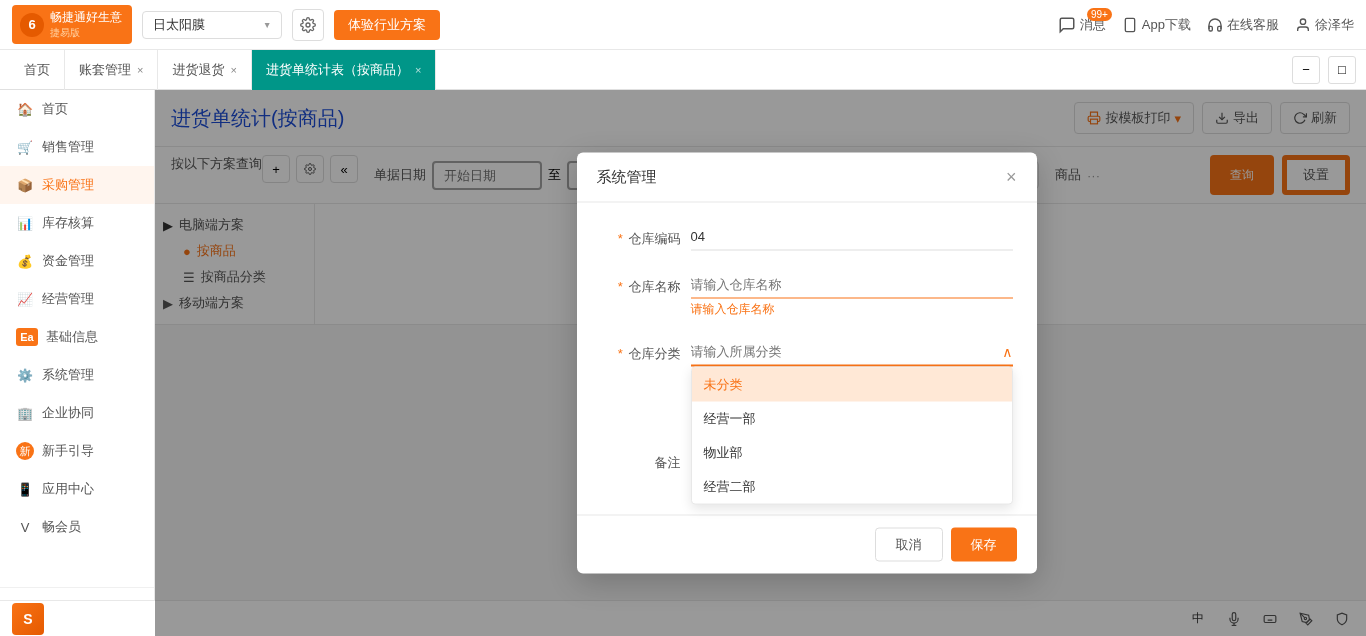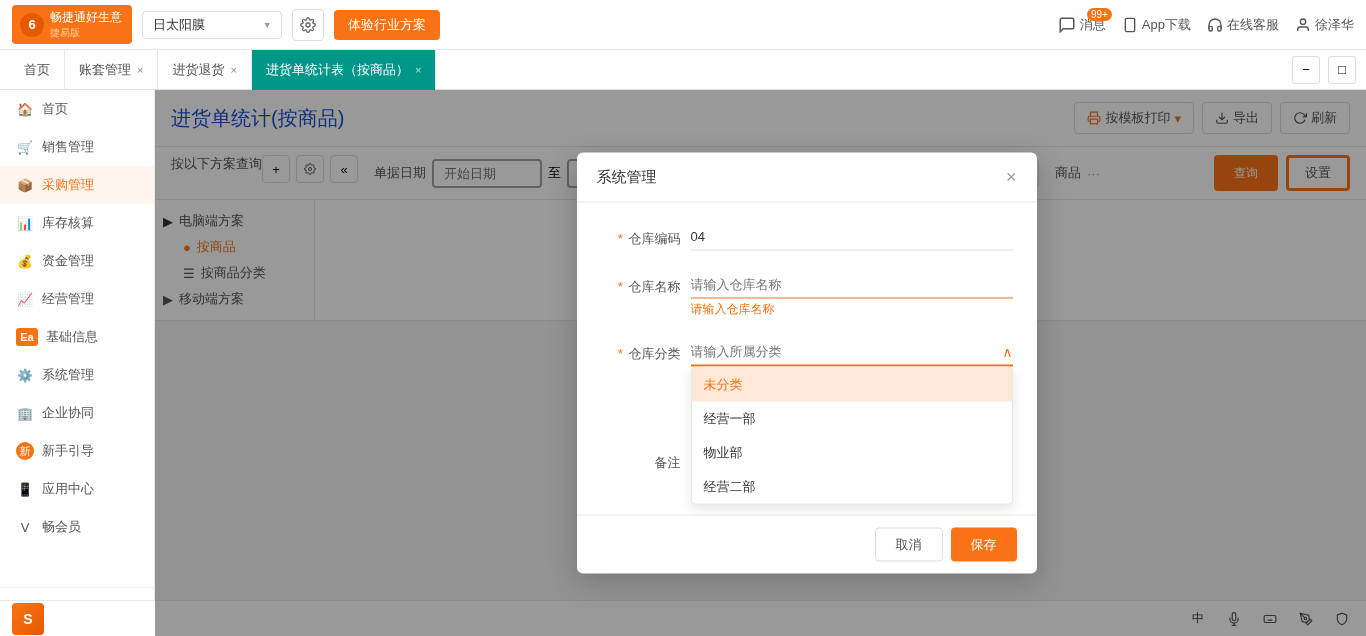--- a/index.html
+++ b/index.html
@@ -93,21 +93,21 @@
       border-bottom: 1px solid #e8e8e8; padding: 8px 16px; 
     }
     .filter-label { color: #555; font-size: 13px; display: flex; align-items: center; }
     .filter-actions { display: flex; gap: 6px; align-items: center; }
     .icon-btn { width: 28px; height: 28px; border: 1px solid #ddd; border-radius: 4px; background: #fff; cursor: pointer; display: flex; align-items: center; justify-content: center; }
     .tree-node { padding: 4px 8px; cursor: pointer; color: #555; font-size: 13px; display: flex; align-items: center; gap: 6px; }
     .tree-node.active { color: #f97316; }
     .tree-sub { padding-left: 20px; }
     .field-input { border: 2px solid #a3a3a3; border-radius: 4px; padding: 5px 10px; font-size: 13px; color: #333; width: 160px; }
     .query-btn { background: #f97316; color: #fff; border: none; border-radius: 4px; padding: 6px 20px; cursor: pointer; font-size: 12px; }
-    .setting-btn { background: #fff; color: #555; border: 3px solid #f97316; border-radius: 4px; padding: 6px 16px; cursor: pointer; font-size: 13px; }
+    .setting-btn { background: #fff; color: #555; border: 5px solid #f97316; border-radius: 4px; padding: 6px 16px; cursor: pointer; font-size: 13px; }
 
     
     .overlay {
       position: absolute; top: 0; left: 0; right: 0; bottom: 0;
       background: rgba(0,0,0,0.4); z-index: 100;
     }
 
     
     .dialog {
       position: absolute; top: 50%; left: 50%; transform: translate(-40%, -50%);

